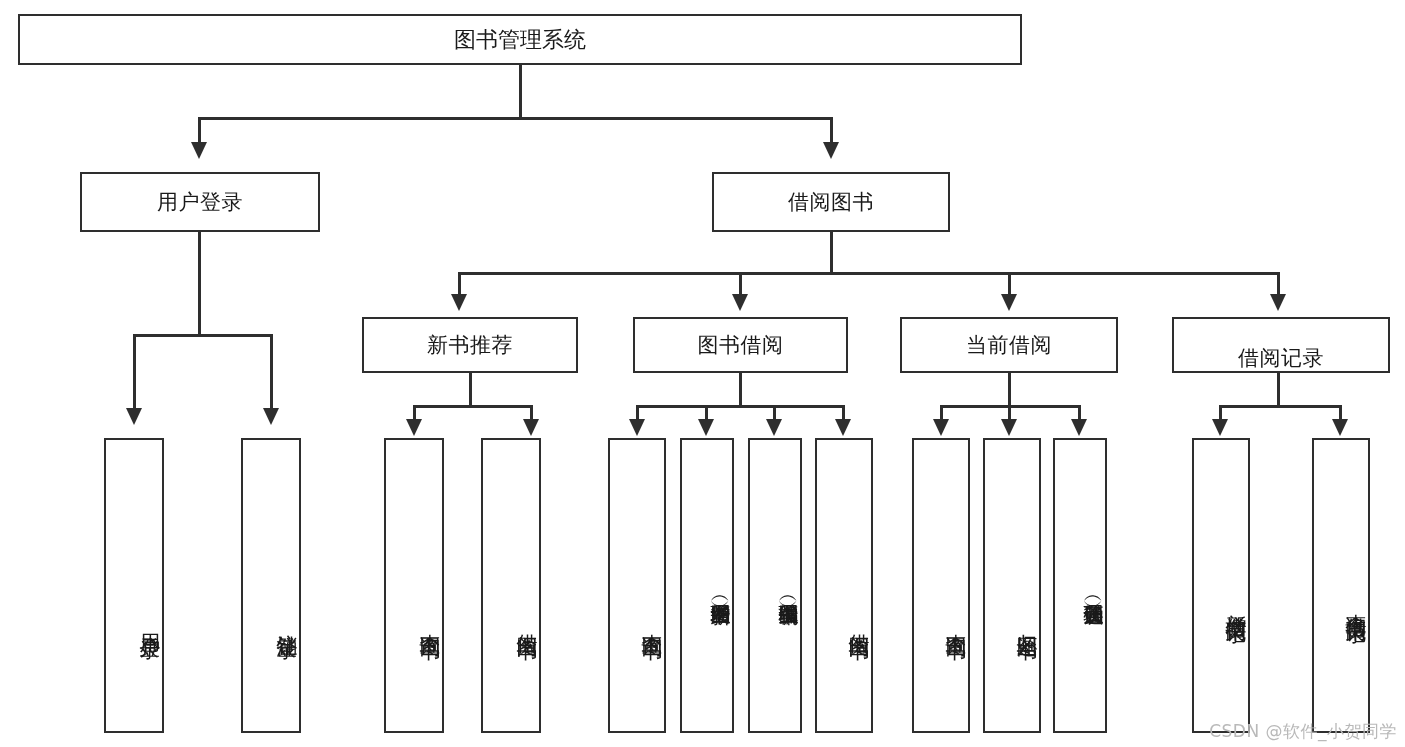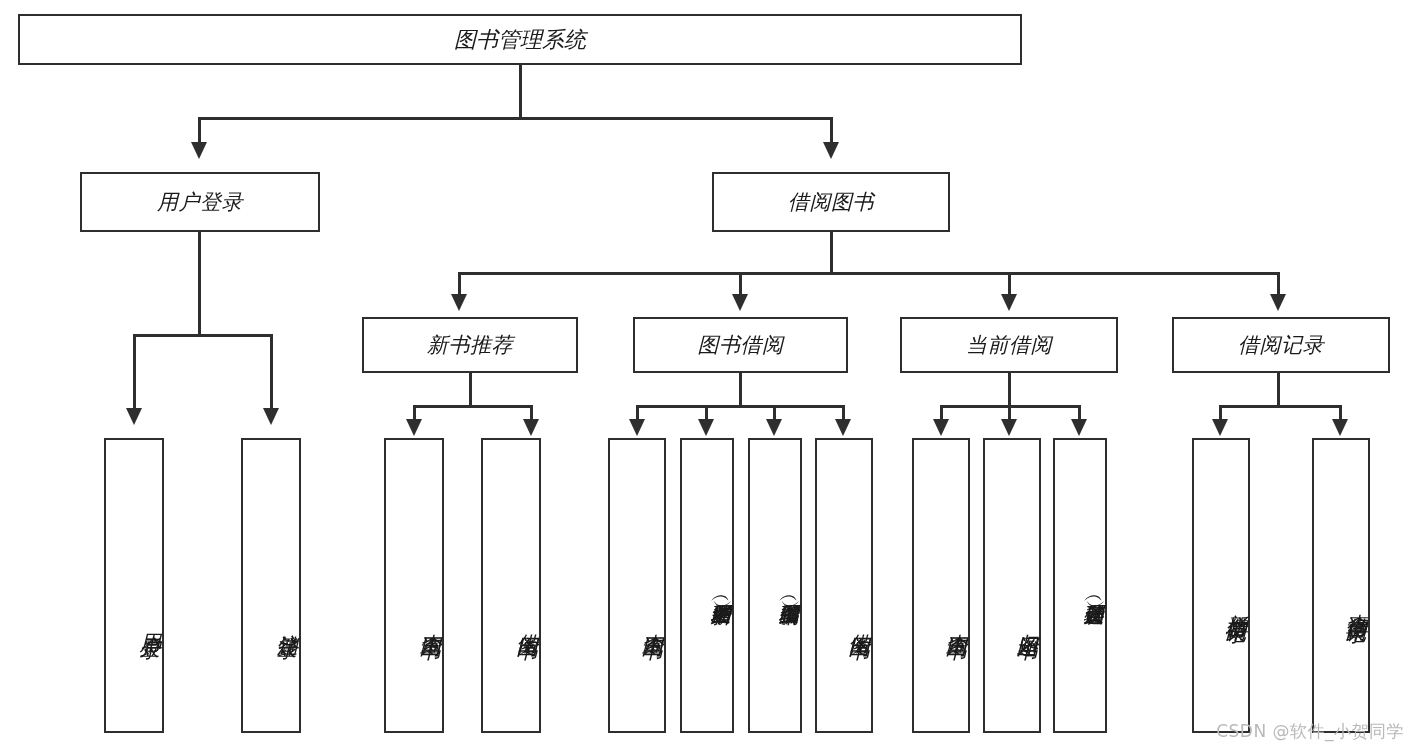--- a/index.html
+++ b/index.html
@@ -22,21 +22,20 @@
     position: absolute;
     box-sizing: border-box;
     border: 2.5px solid #2e2e2e;
     background: #ffffff;
     display: flex;
     align-items: center;
     justify-content: center;
     color: #1a1a1a;
     line-height: 1.18;
     z-index: 3;
-    font-style: italic;
   }
   .node.h {
     font-size: 21px;
     letter-spacing: 0.5px;
   }
   .node.root {
     font-size: 22px;
   }
   
   .node.v {
@@ -66,21 +65,21 @@
     width: 0;
     height: 0;
     border-left: 8px solid transparent;
     border-right: 8px solid transparent;
     border-top: 17px solid #2e2e2e;
     z-index: 2;
   }
   
   #watermark {
     position: absolute;
-    right: 1px;
+    right: 8px;
     bottom: 4px;
     font-size: 17px;
     color: #b9b9b9;
     letter-spacing: 0.5px;
     z-index: 9;
     white-space: nowrap;
   }
 </style>
 </head>
 <body>
@@ -127,21 +126,21 @@
 
   <div class="node h" style="left:362px; top:317px; width:216px; height:56px;">
     <span>新书推荐</span>
   </div>
   <div class="node h" style="left:900px; top:317px; width:218px; height:56px;">
     <span>当前借阅</span>
   </div>
   <div class="node h" style="left:633px; top:317px; width:215px; height:56px;">
     <span>图书借阅</span>
   </div>
-  <div class="node h" style="left:1172px; top:317px; width:218px; height:56px;">
+  <div class="node h" style="left:1172px; top:317px; width:218px; height:56px;align-items:flex-end;">
     <span>借阅记录</span>
   </div>
 
   <div class="ln v" style="left:469px; top:373px; width:2.5px; height:34px;"></div>
   <div class="ln h" style="left:413px; top:405px; width:119px; height:2.5px;"></div>
   <div class="ln v" style="left:413px; top:405px; width:2.5px; height:16px;"></div>
   <div class="arrow" style="left:406px; top:419px;"></div>
   <div class="ln v" style="left:530px; top:405px; width:2.5px; height:16px;"></div>
   <div class="arrow" style="left:523px; top:419px;"></div>
 

